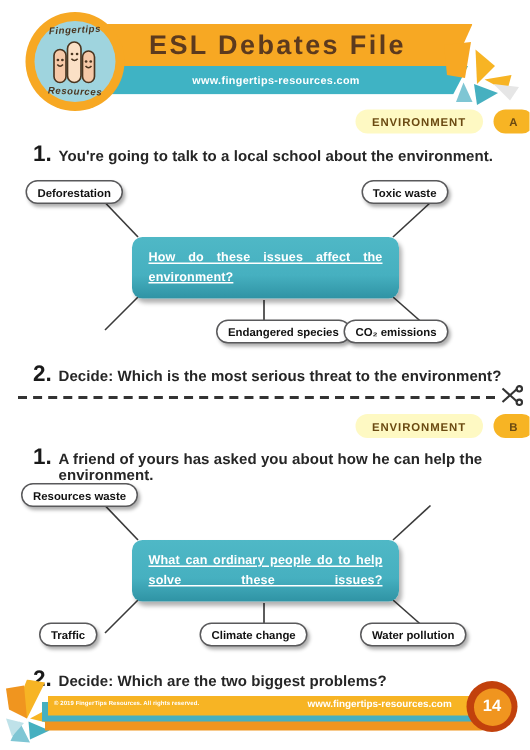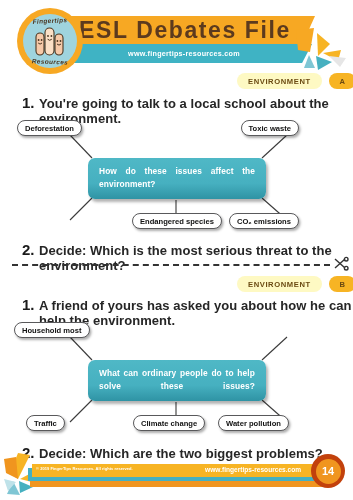--- a/index.html
+++ b/index.html
@@ -23,21 +23,21 @@
     clip-path:polygon(0 0,100% 0,97% 100%,0 100%);
   }
   .banner-orange{
     position:absolute;left:63px;top:16px;width:252px;height:28px;
     background:#f7a823;
     clip-path:polygon(0 0,100% 0,95% 100%,0 100%);
   }
   .banner-title{
     position:absolute;left:63px;top:16px;width:244px;height:28px;
     display:flex;align-items:center;justify-content:center;
-    color:#5c3a1e;font-size:23px;font-weight:bold;letter-spacing:1.6px;
+    color:#5c3a1e;font-size:18px;font-weight:bold;letter-spacing:1.6px;
   }
   .banner-url{
     position:absolute;left:64px;top:44px;width:240px;height:19px;
     display:flex;align-items:center;justify-content:center;
     color:#ffffff;font-size:7.2px;font-weight:bold;letter-spacing:.25px;
   }
 
   
   .logo{position:absolute;left:17px;top:8px;width:66px;height:66px;}
   .logo-ring{
@@ -69,42 +69,42 @@
     letter-spacing:.6px;padding:3.5px 11px;border-radius:9px;
   }
   .badge-letter{
     background:#f7b424;color:#6b4a12;font-size:7.6px;font-weight:bold;
     padding:3.5px 9px;border-radius:9px;min-width:9px;text-align:center;
   }
 
   
   .qline{position:absolute;display:flex;align-items:baseline;}
   .qnum{color:#1a1a1a;font-size:15px;font-weight:bold;width:17px;flex:none;}
-  .qtext{color:#262626;font-size:13px;font-weight:600;letter-spacing:.05px;}
+  .qtext{color:#262626;font-size:10px;font-weight:600;letter-spacing:.05px;}
   .qtext b{font-weight:bold;}
 
   
   .map{position:absolute;left:0;width:313px;}
   .node{
     position:absolute;background:#ffffff;border:1.3px solid #59595b;
     border-radius:11px;height:16px;display:flex;align-items:center;
     justify-content:center;color:#111111;font-size:7.6px;font-weight:bold;
     box-shadow:1.5px 2px 2.5px rgba(0,0,0,.32);
     white-space:nowrap;padding:0 7px;box-sizing:border-box;
   }
   .center-box{
     position:absolute;left:88px;width:178px;height:41px;
     border-radius:7px;
     background:linear-gradient(180deg,#4fb8c6 0%,#46b0c0 62%,#2f93a4 100%);
     box-shadow:2px 3px 3px rgba(0,0,0,.3);
     box-sizing:border-box;padding:7px 11px 0 11px;
   }
   .center-box span{
     display:block;color:#ffffff;font-size:8.4px;font-weight:600;
-    line-height:12.5px;text-align:justify;letter-spacing:.1px;
+    line-height:12.5px;text-align:justify;letter-spacing:.1px;text-decoration:underline;
   }
   .center-box span::after{content:"";display:inline-block;width:100%;}
   svg.links{position:absolute;left:0;top:0;overflow:visible;}
 
   
   .cutline{
     position:absolute;left:12px;top:264px;width:318px;height:0;
     border-top:2.2px dashed #333333;
   }
   .scissors{position:absolute;left:333px;top:256px;width:16px;height:16px;color:#333;}
@@ -203,21 +203,21 @@
       <line x1="92" y1="86" x2="70" y2="108" stroke="#3a3a3a" stroke-width="1.1"></line>
       <line x1="176" y1="88" x2="176" y2="108" stroke="#3a3a3a" stroke-width="1.1"></line>
       <line x1="262" y1="86" x2="287" y2="108" stroke="#3a3a3a" stroke-width="1.1"></line>
     </svg>
 
     <div class="node" style="left:17px;top:8px;">Deforestation</div>
     <div class="node" style="right:14px;top:8px;">Toxic waste</div>
     <div class="center-box" style="top:46px;">
       <span>How do these issues affect the environment?</span>
     </div>
-    <div class="node" style="left:132px;top:101px;">Endangered species</div>
+    <div class="node" style="left:144px;top:101px;">Endangered species</div>
     <div class="node" style="right:14px;top:101px;margin-left:38px;">CO₂ emissions</div>
   </div>
 
   <div class="qline" style="left:22px;top:241px;">
     <span class="qnum">2.</span>
     <span class="qtext"><b>Decide</b><span>: Which is the most serious threat to the environment?</span></span>
   </div>
 
   <div class="cutline"></div>
   <svg class="scissors" viewBox="0 0 16 16">
@@ -241,27 +241,27 @@
 
   <div class="map" style="top:314px;height:125px;">
     <svg class="links" width="353" height="125">
       <line x1="70" y1="23" x2="92" y2="46" stroke="#3a3a3a" stroke-width="1.1"></line>
       <line x1="287" y1="23" x2="262" y2="46" stroke="#3a3a3a" stroke-width="1.1"></line>
       <line x1="92" y1="86" x2="70" y2="108" stroke="#3a3a3a" stroke-width="1.1"></line>
       <line x1="176" y1="88" x2="176" y2="108" stroke="#3a3a3a" stroke-width="1.1"></line>
       <line x1="262" y1="86" x2="287" y2="108" stroke="#3a3a3a" stroke-width="1.1"></line>
     </svg>
 
-    <div class="node" style="left:14px;top:8px;">Household most</div>
+    <div class="node" style="left:14px;top:8px;">Resources waste</div>
     <div class="center-box" style="top:46px;">
       <span>What can ordinary people do to help solve these issues?</span>
     </div>
     <div class="node" style="left:26px;top:101px;">Traffic</div>
     <div class="node" style="left:133px;top:101px;">Climate change</div>
-    <div class="node" style="right:24px;top:101px;">Water pollution</div>
+    <div class="node" style="right:2px;top:101px;">Water pollution</div>
   </div>
 
   <div class="qline" style="left:22px;top:444px;">
     <span class="qnum">2.</span>
     <span class="qtext"><b>Decide</b><span>: Which are the two biggest problems?</span></span>
   </div>
 
   <div class="footer">
     <svg class="burst-bl" viewBox="0 0 52 48">
       <polygon points="16,0 28,2 16,26 8,20" fill="#f7b424"></polygon>

